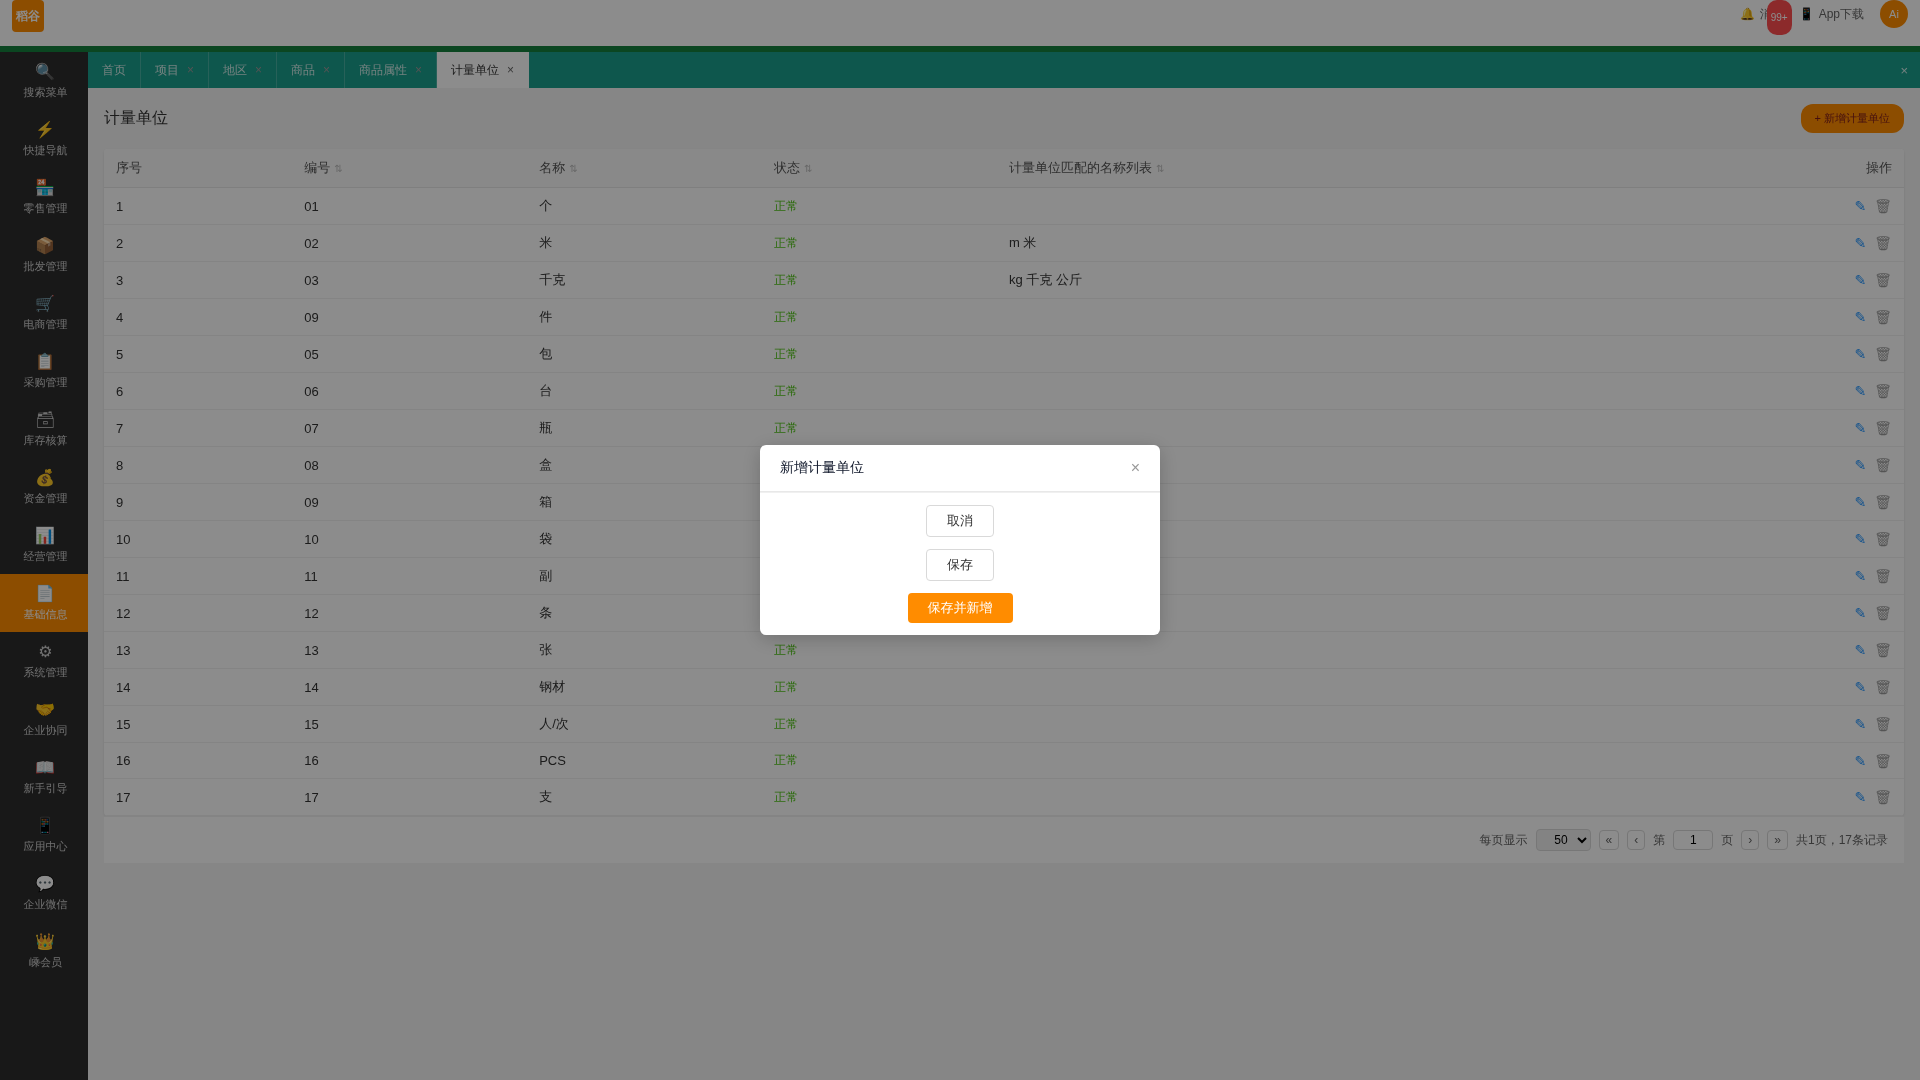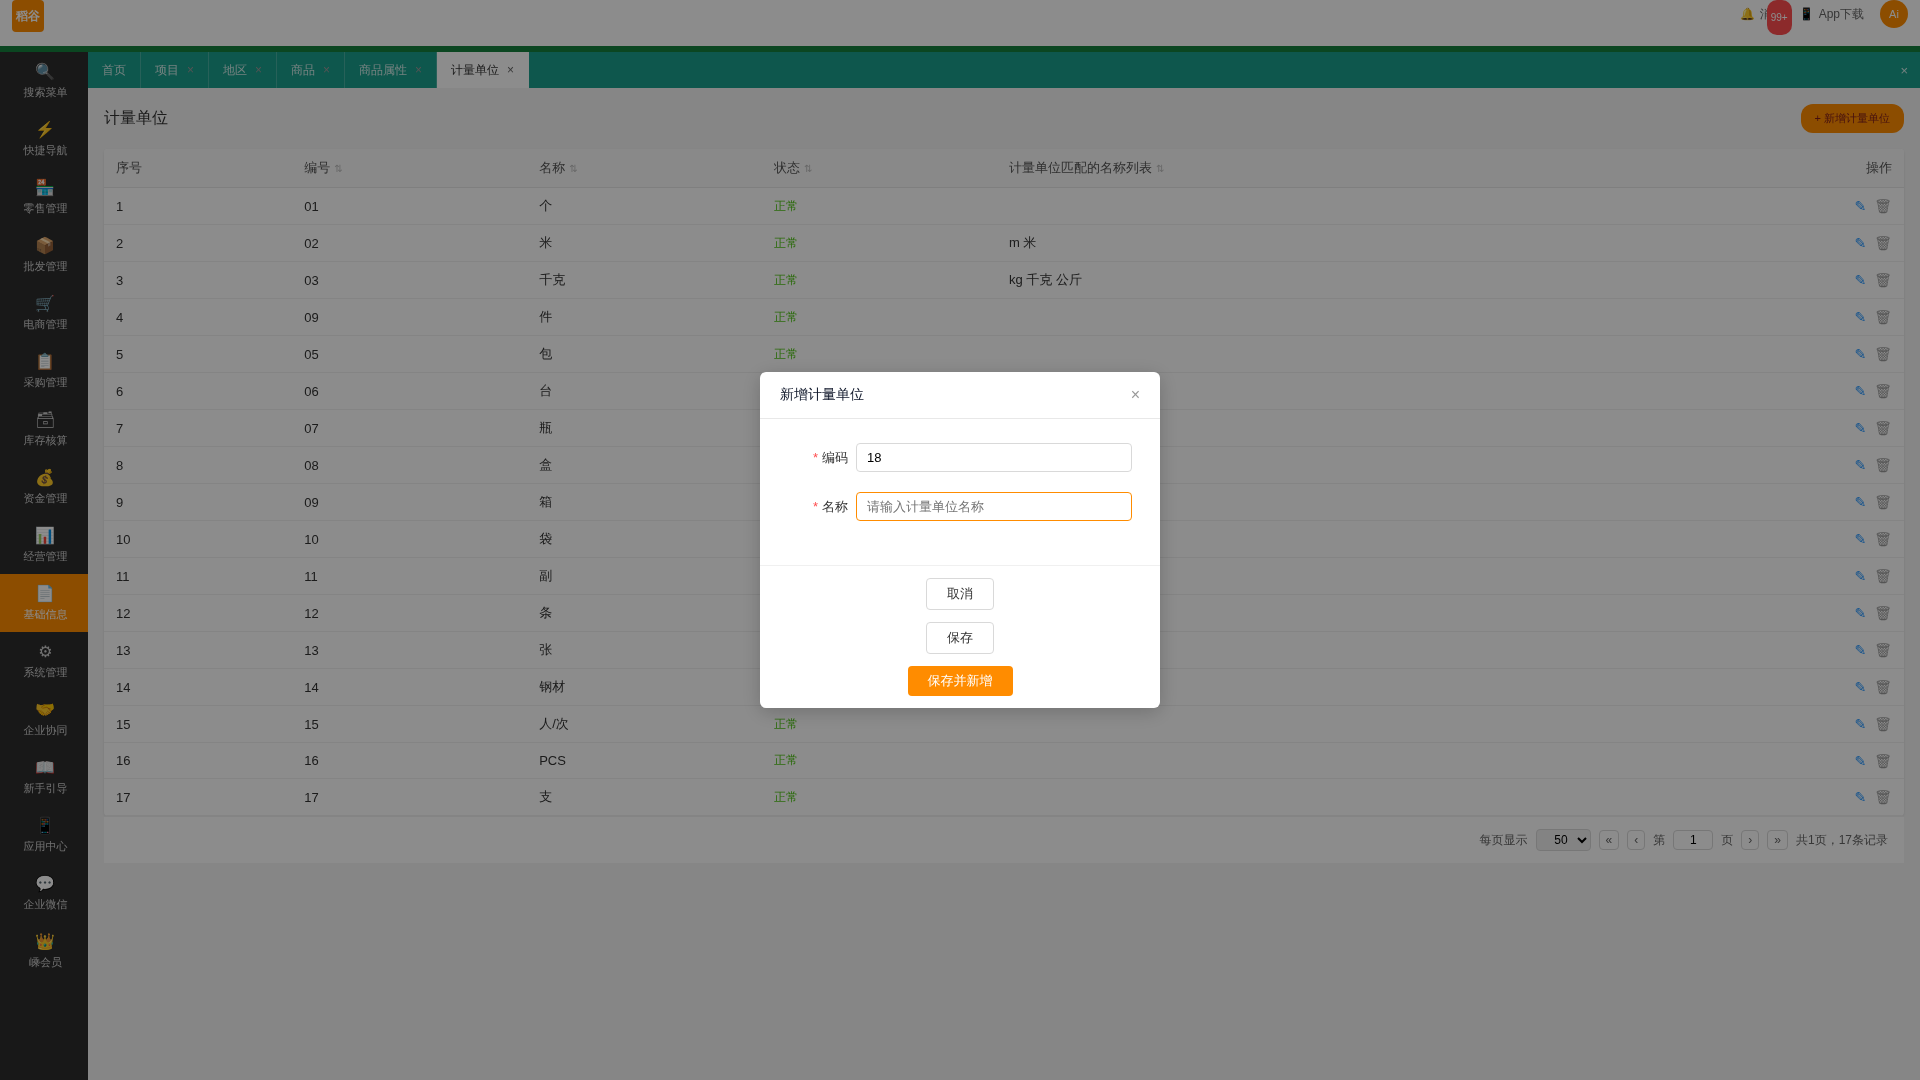--- a/index.html
+++ b/index.html
@@ -493,29 +493,19 @@
     </div>
   </div>
 </div>
 
 <div class="overlay">
   <div class="modal">
     <div class="modal-header">
       <span class="modal-title">新增计量单位</span>
       <button class="modal-close">×</button>
     </div>
-    <div class="modal-body">
-      <div class="form-item">
-        <label class="form-label required">编码</label>
-        <input class="form-control" type="text" value="18" style="">
-      </div>
-      <div class="form-item">
-        <label class="form-label required">名称</label>
-        <input class="form-control name-input" type="text" placeholder="请输入计量单位名称" style="">
-      </div>
-    </div>
     <div class="modal-footer">
       <button class="btn-cancel">取消</button>
       <button class="btn-save">保存</button>
       <button class="btn-save-new">保存并新增</button>
     </div>
   </div>
 </div>
 
 </body></html>

